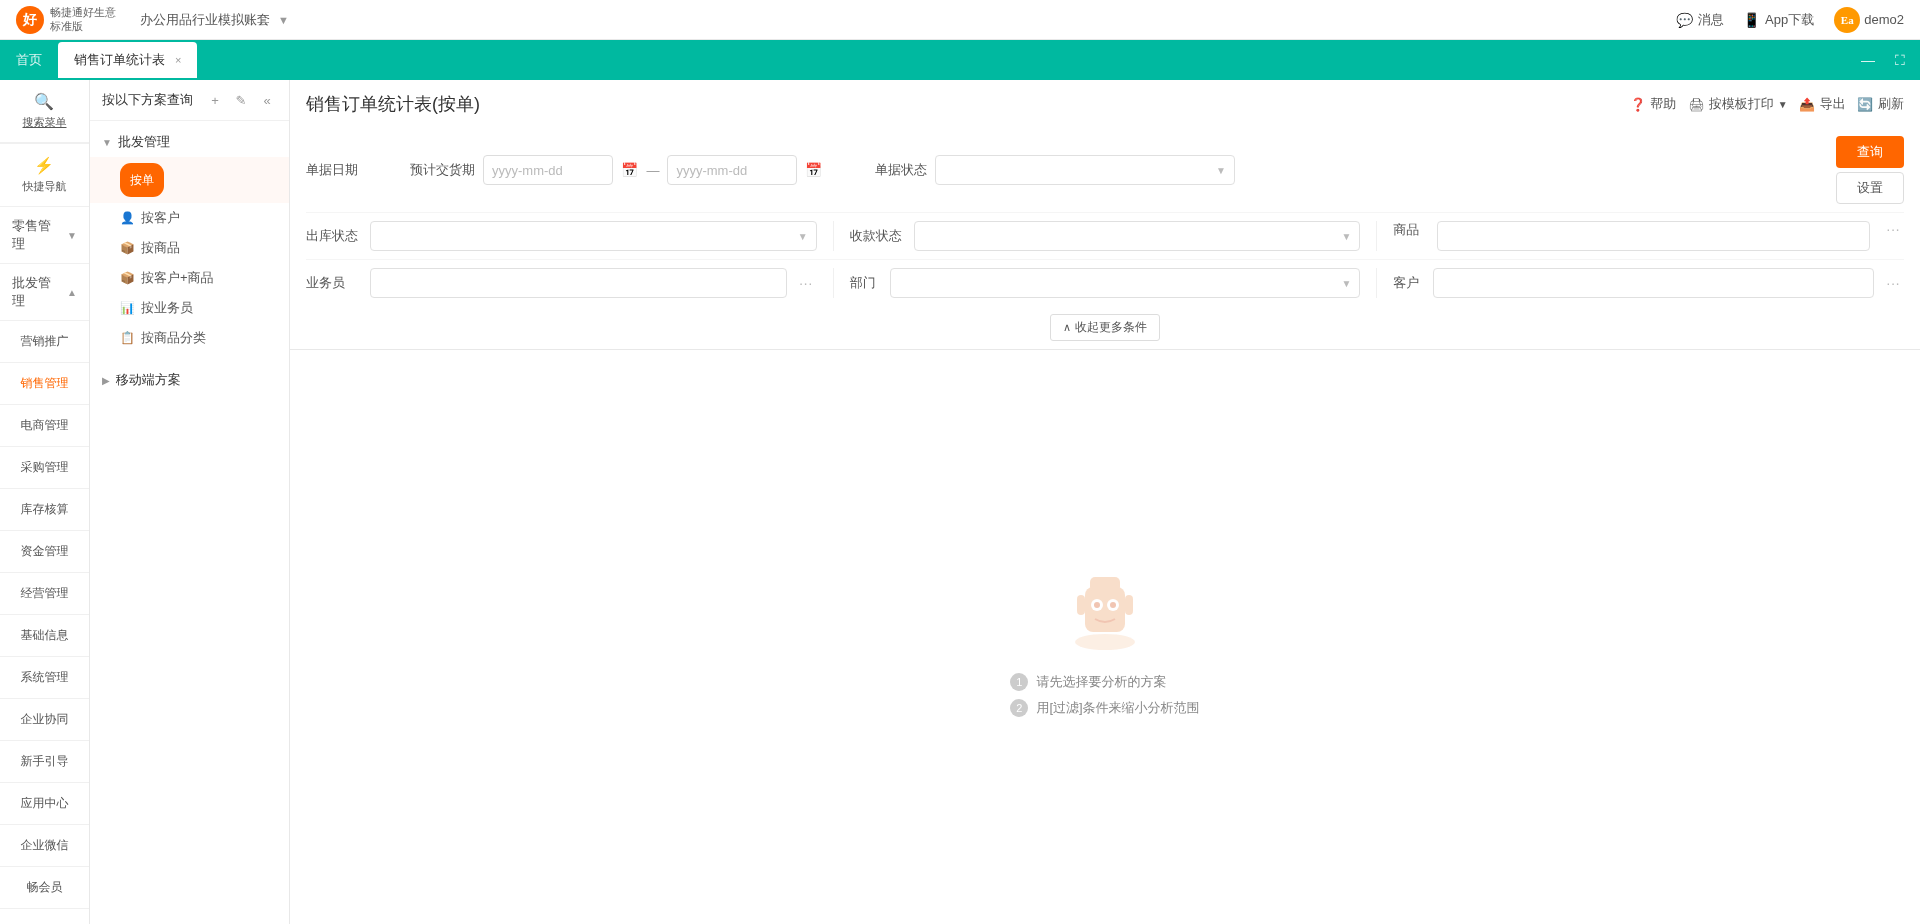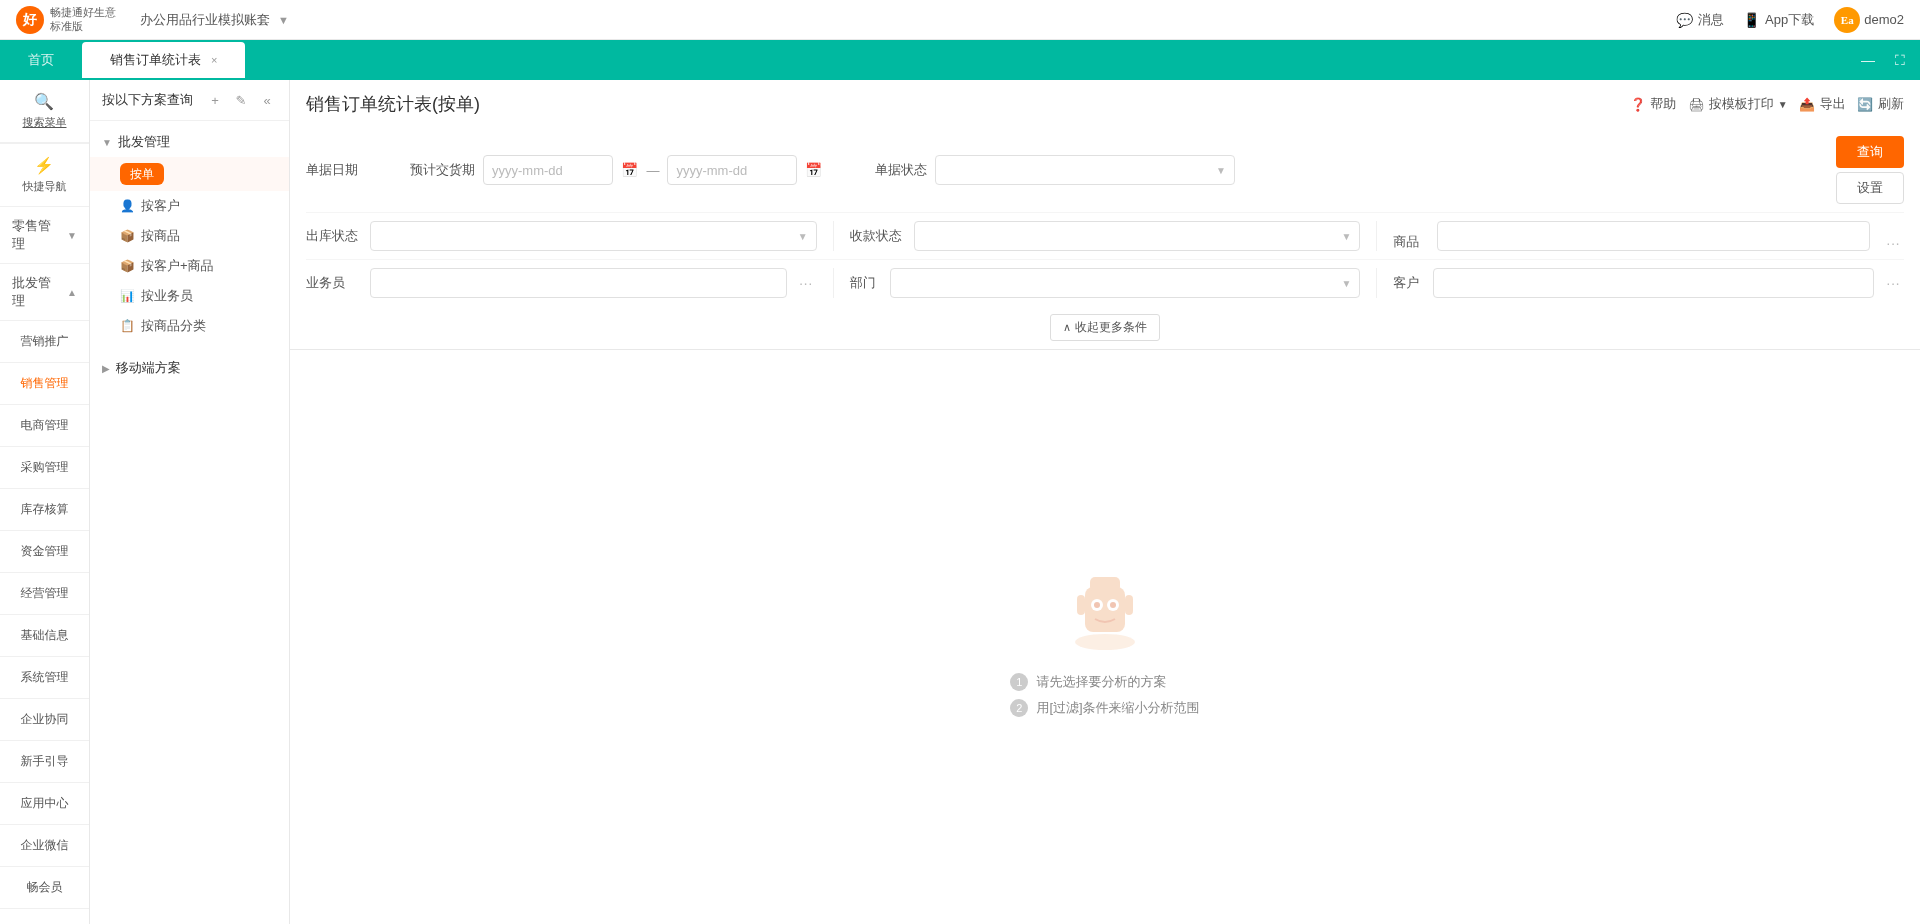--- a/index.html
+++ b/index.html
@@ -10,21 +10,21 @@
     .top-bar-left { display: flex; align-items: center; gap: 8px; }
     .logo-area { display: flex; align-items: center; gap: 6px; }
     .logo-icon { width: 28px; height: 28px; background: #ff6600; border-radius: 50%; display: flex; align-items: center; justify-content: center; color: #fff; font-size: 14px; font-weight: bold; }
     .logo-text { font-size: 11px; color: #666; line-height: 1.2; }
     .top-bar-right { display: flex; align-items: center; gap: 20px; }
     .top-bar-item { display: flex; align-items: center; gap: 4px; font-size: 13px; color: #555; cursor: pointer; }
     .avatar { width: 26px; height: 26px; background: #ff9900; border-radius: 50%; display: flex; align-items: center; justify-content: center; color: #fff; font-size: 11px; font-weight: bold; font-family: Liberation Serif, serif; }
 
     
     .tab-bar { height: 40px; background: #00b9a0; display: flex; align-items: center; padding: 0 0; flex-shrink: 0; }
-    .tab-item { height: 40px; display: flex; align-items: center; padding: 0 28px; cursor: pointer; color: rgba(255,255,255,0.85); font-size: 13px; gap: 6px; }
+    .tab-item { height: 40px; display: flex; align-items: center; padding: 0 16px; cursor: pointer; color: rgba(255,255,255,0.85); font-size: 13px; gap: 6px; }
     .tab-item.home { background: transparent; }
     .tab-item.active { background: #fff; color: #333; border-radius: 4px 4px 0 0; height: 36px; }
     .tab-close { font-size: 11px; color: #999; cursor: pointer; margin-left: 4px; }
     .tab-bar-right { margin-left: auto; display: flex; align-items: center; gap: 8px; padding-right: 8px; }
     .tab-bar-btn { width: 24px; height: 24px; display: flex; align-items: center; justify-content: center; color: rgba(255,255,255,0.85); cursor: pointer; font-size: 14px; }
 
     
     .main-layout { display: flex; flex: 1; overflow: hidden; }
 
     
@@ -36,21 +36,21 @@
     
     .left-panel { width: 200px; background: #fff; border-right: 1px solid #e8e8e8; flex-shrink: 0; overflow-y: auto; }
     .left-panel-header { padding: 10px 12px; display: flex; align-items: center; justify-content: space-between; border-bottom: 1px solid #f0f0f0; }
     .left-panel-title { font-size: 13px; color: #333; font-weight: 500; }
     .left-panel-tools { display: flex; align-items: center; gap: 6px; }
     .tool-btn { width: 20px; height: 20px; display: flex; align-items: center; justify-content: center; cursor: pointer; color: #999; font-size: 13px; border-radius: 3px; }
     .tree-section { padding: 6px 0; }
     .tree-parent { display: flex; align-items: center; gap: 6px; padding: 6px 12px; cursor: pointer; font-size: 13px; color: #333; }
     .tree-child { padding: 6px 12px 6px 30px; cursor: pointer; font-size: 13px; color: #555; display: flex; align-items: center; gap: 6px; }
     .tree-child.active { color: #ff6600; background: #fff8f5; }
-    .active-badge { width: 44px; height: 22px; background: #ff6600; border-radius: 6px; display: flex; align-items: center; justify-content: center; color: #fff; font-size: 12px; }
+    .active-badge { width: 44px; height: 34px; background: #ff6600; border-radius: 11px; display: flex; align-items: center; justify-content: center; color: #fff; font-size: 12px; }
 
     
     .content-area { flex: 1; display: flex; flex-direction: column; overflow: hidden; background: #f5f5f5; }
     .page-title-row { display: flex; align-items: center; justify-content: space-between; margin-bottom: 12px; }
     .page-title { font-size: 18px; color: #333; font-weight: 500; }
     .page-actions { display: flex; align-items: center; gap: 12px; }
     .page-action-item { display: flex; align-items: center; gap: 4px; font-size: 13px; color: #555; cursor: pointer; }
     .filter-date-group { display: flex; align-items: center; gap: 4px; }
     .date-btn { padding: 2px 8px; border-radius: 3px; border: 1px solid transparent; font-size: 12px; cursor: pointer; color: #555; }
     .date-btn.active { background: #ff6600; color: #fff; border-color: #ff6600; border-radius: 10px; }
@@ -289,21 +289,21 @@
         </div>
         <div style="width:1px;background:#f0f0f0;margin:0 16px;align-self:stretch;"></div>
         <div style="flex:1;display:flex;align-items:center;gap:8px;">
           <span style="font-size:13px;color:#555;white-space:nowrap;min-width:56px;">收款状态</span>
           <div class="select-wrapper" style="flex:1;">
             <span style="color:#bbb;font-size:13px;"></span>
             <span style="color:#bbb;font-size:10px;">▼</span>
           </div>
         </div>
         <div style="width:1px;background:#f0f0f0;margin:0 16px;align-self:stretch;"></div>
-        <div style="flex:1;display:flex;align-items:flex-end;gap:12px;">
+        <div style="flex:1;display:flex;align-items:flex-start;gap:12px;">
           <span style="font-size:13px;color:#555;white-space:nowrap;min-width:32px;">商品</span>
           <input class="filter-cell-input" style="flex: 1 1 0%;" placeholder="">
           <span class="dots-btn">···</span>
         </div>
       </div>
 
       <div style="display:flex;align-items:center;padding:8px 0;gap:0;">
         <div style="flex:1;display:flex;align-items:center;gap:8px;">
           <span style="font-size:13px;color:#555;white-space:nowrap;min-width:56px;">业务员</span>
           <input class="filter-cell-input" style="flex: 1 1 0%;" placeholder="">

